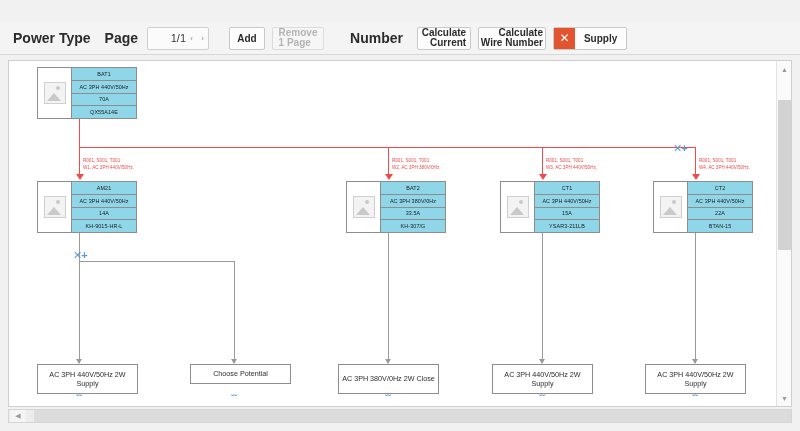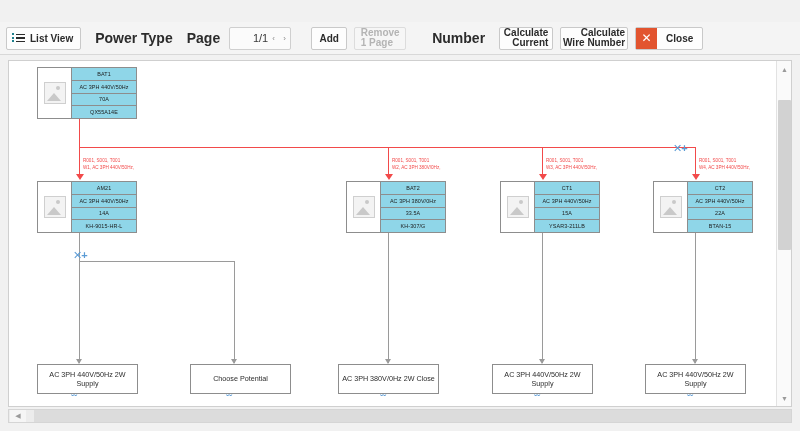--- a/index.html
+++ b/index.html
@@ -103,41 +103,30 @@
              border-right:4px solid transparent;border-top:6px solid #f24a4a;}
   .arrow-gray{position:absolute;width:0;height:0;border-left:3.5px solid transparent;
               border-right:3.5px solid transparent;border-top:5px solid #9a9a9a;}
   .wlabel{position:absolute;color:#f24a4a;font-size:4.6px;line-height:1.5;white-space:nowrap;}
   .xplus{position:absolute;color:#5b9bd5;font-size:11px;font-weight:bold;letter-spacing:-1px;}
 
   
   .supply{position:absolute;border:1px solid #8d8d8d;background:#fff;box-sizing:border-box;
           display:flex;align-items:center;justify-content:center;text-align:center;
           font-size:7.2px;color:#2b2b2b;line-height:1.3;padding:0 3px;}
-  .chev{position:absolute;color:#5b9bd5;font-size:9px;line-height:5px;
+  .chev{position:absolute;color:#5b9bd5;font-size:9px;line-height:5px;text-align:center;
         width:16px;font-weight:bold;}
 </style>
 </head>
 <body>
 
 <div class="app">
 
 
   <div class="toolbar">
-    <div class="tbtn listview">
-      <span class="lv-icon">
-        <s></s>
-          <s></s>
-          <s></s>
-          <b></b>
-          <b></b>
-          <b></b>
-      </span>
-      <span>List View</span>
-    </div>
 
     <span class="tlabel">Power Type</span>
 
 
     <span class="tlabel">Page</span>
 
     <div class="pagebox">
       <span class="pageval">1/1</span>
       <span class="parrow">‹</span>
       <span class="parrow">›</span>
@@ -149,21 +138,21 @@
 
     <span class="tlabel" style="margin-left:26px">Number</span>
 
     <div class="tbtn calcbtn" style="white-space:pre-line">Calculate
 Current</div>
     <div class="tbtn calcbtn" style="white-space:pre-line;width:68px">Calculate
 Wire Number</div>
 
     <div class="closebtn">
       <span class="xbox">✕</span>
-      <span class="closetxt">Close</span>
+      <span class="closetxt">Supply</span>
     </div>
   </div>
 
   <div class="canvaswrap">
     <div class="canvas">
 
       <div class="node" style="left:28px;top:6px;width:100px;height:52px;">
         <div class="thumb">
           <div class="ph">
               <div class="sun"></div>
@@ -283,21 +272,21 @@
 
       <div class="w" style="left:533px;top:172px;width:1px;height:130px;"></div>
       <div class="arrow-gray" style="left:530px;top:298px;"></div>
 
       <div class="w" style="left:686px;top:172px;width:1px;height:130px;"></div>
       <div class="arrow-gray" style="left:683px;top:298px;"></div>
 
       <div class="supply" style="left:28px;top:303px;width:101px;height:30px;">AC 3PH 440V/50Hz 2W Supply</div>
       <div class="chev" style="left:70px;top:335px;margin-left:-8px;">ˇˇ</div>
 
-      <div class="supply" style="left:181px;top:303px;width:101px;height:30px;">Choose Potential</div>
+      <div class="supply" style="left:181px;top:303px;width:101px;height:20px;">Choose Potential</div>
       <div class="chev" style="left:225px;top:335px;margin-left:-8px;">ˇˇ</div>
 
       <div class="supply" style="left:329px;top:303px;width:101px;height:30px;">AC 3PH 380V/0Hz 2W Close</div>
       <div class="chev" style="left:379px;top:335px;margin-left:-8px;">ˇˇ</div>
 
       <div class="supply" style="left:483px;top:303px;width:101px;height:30px;">AC 3PH 440V/50Hz 2W Supply</div>
       <div class="chev" style="left:533px;top:335px;margin-left:-8px;">ˇˇ</div>
 
       <div class="supply" style="left:636px;top:303px;width:101px;height:30px;">AC 3PH 440V/50Hz 2W Supply</div>
       <div class="chev" style="left:686px;top:335px;margin-left:-8px;">ˇˇ</div>

